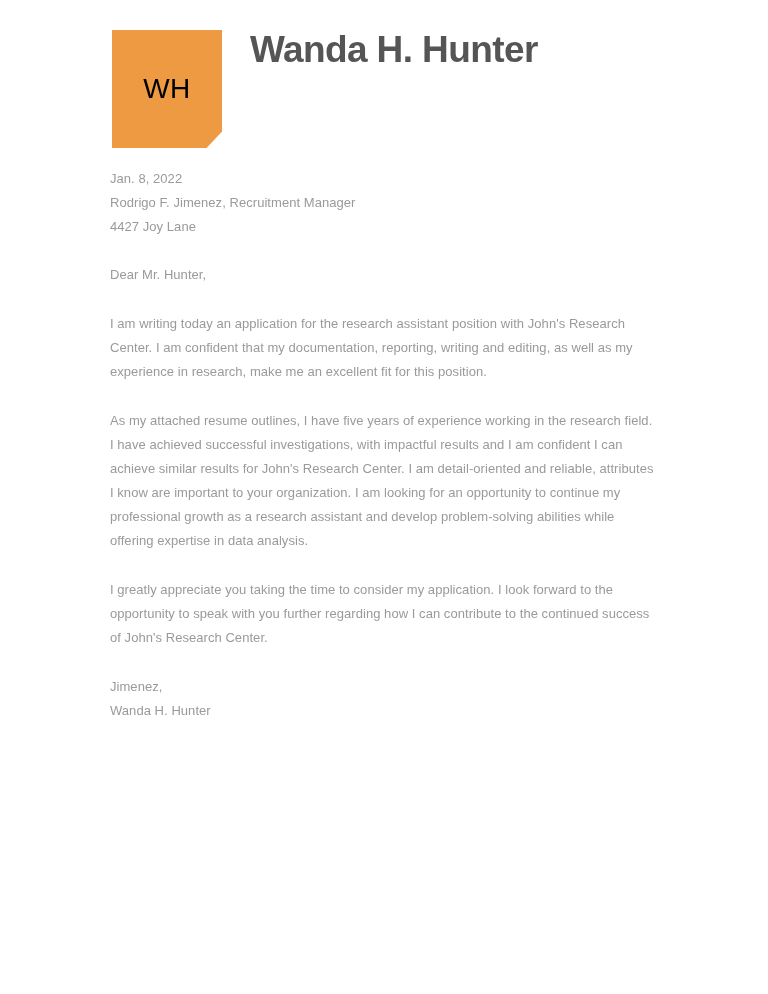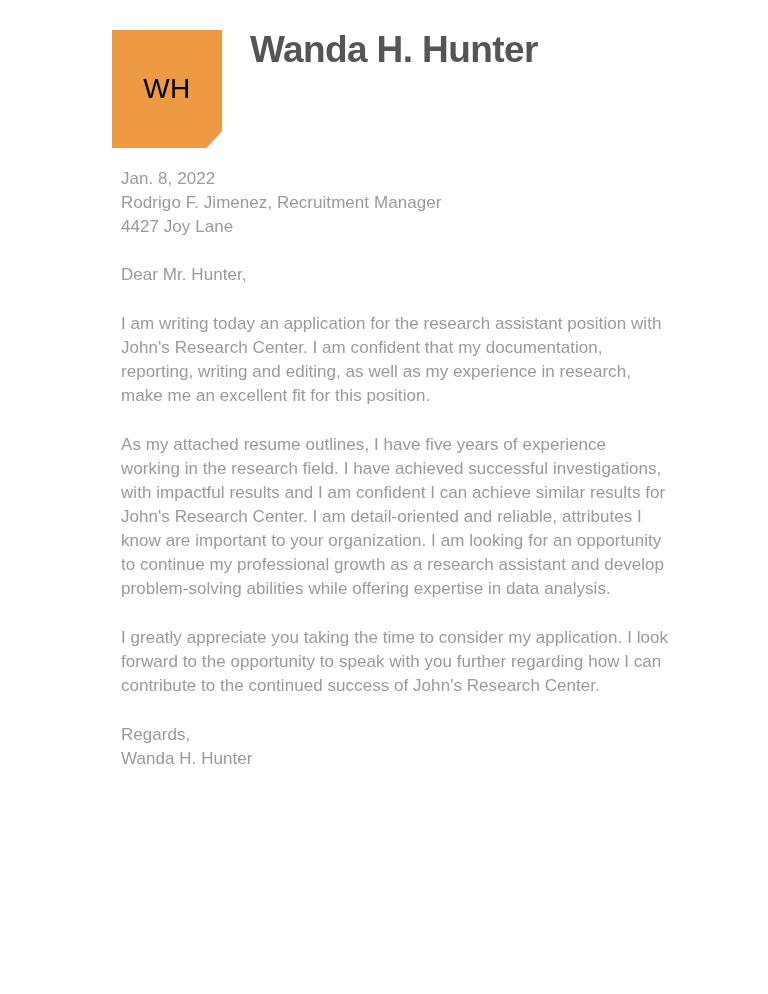--- a/index.html
+++ b/index.html
@@ -88,24 +88,23 @@
     letter-spacing: 0.15px;
   }
 
   
   .letter-body {
     position: absolute;
     left: 110px;
     top: 167px;
     width: 548px;
     color: #9a9a9a;
-    font-size: 17px;
+    font-size: 13px;
     line-height: 24px;
     letter-spacing: 0.05px;
-    margin-left: 11px;
   }
 
   .address-block {
     margin: 0;
   }
 
   .address-line {
     line-height: 24px;
   }
 
@@ -153,19 +152,19 @@
 
     <div class="salutation">Dear Mr. Hunter,</div>
 
     <div class="paragraph">I am writing today an application for the research assistant position with John's Research Center. I am confident that my documentation, reporting, writing and editing, as well as my experience in research, make me an excellent fit for this position.</div>
 
     <div class="paragraph">As my attached resume outlines, I have five years of experience working in the research field. I have achieved successful investigations, with impactful results and I am confident I can achieve similar results for John's Research Center. I am detail-oriented and reliable, attributes I know are important to your organization. I am looking for an opportunity to continue my professional growth as a research assistant and develop problem-solving abilities while offering expertise in data analysis.</div>
 
     <div class="paragraph">I greatly appreciate you taking the time to consider my application. I look forward to the opportunity to speak with you further regarding how I can contribute to the continued success of John's Research Center.</div>
 
     <div class="signoff">
-      <div class="signoff-line">Regards,</div>
+      <div class="signoff-line">Jimenez,</div>
       <div class="signoff-line">Wanda H. Hunter</div>
     </div>
 
   </div>
 
 </div>
 
 </body></html>

